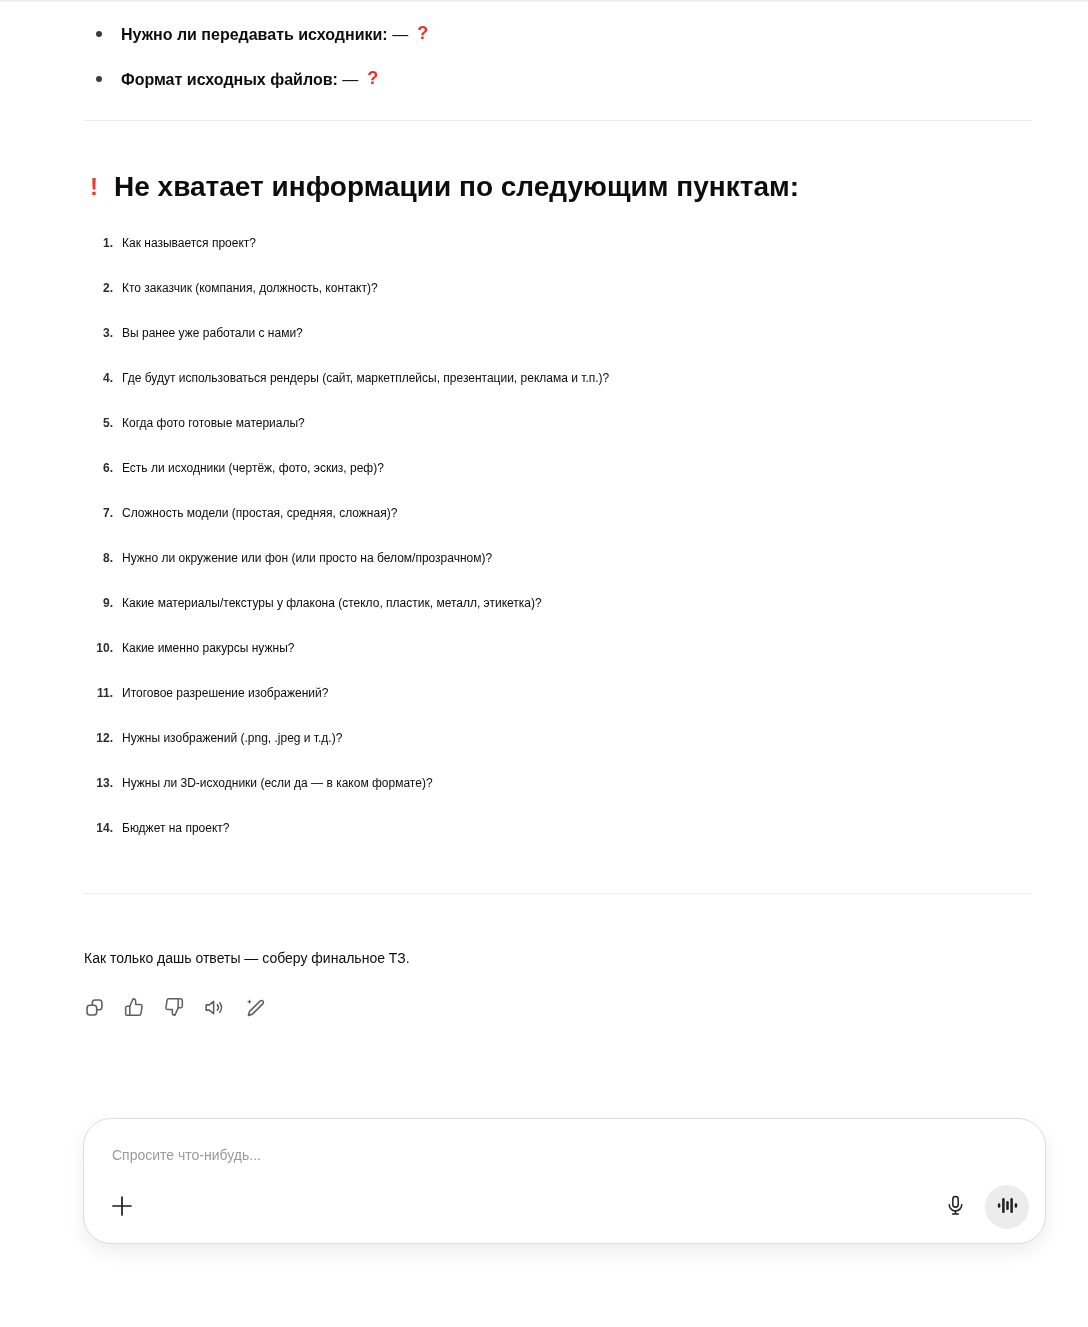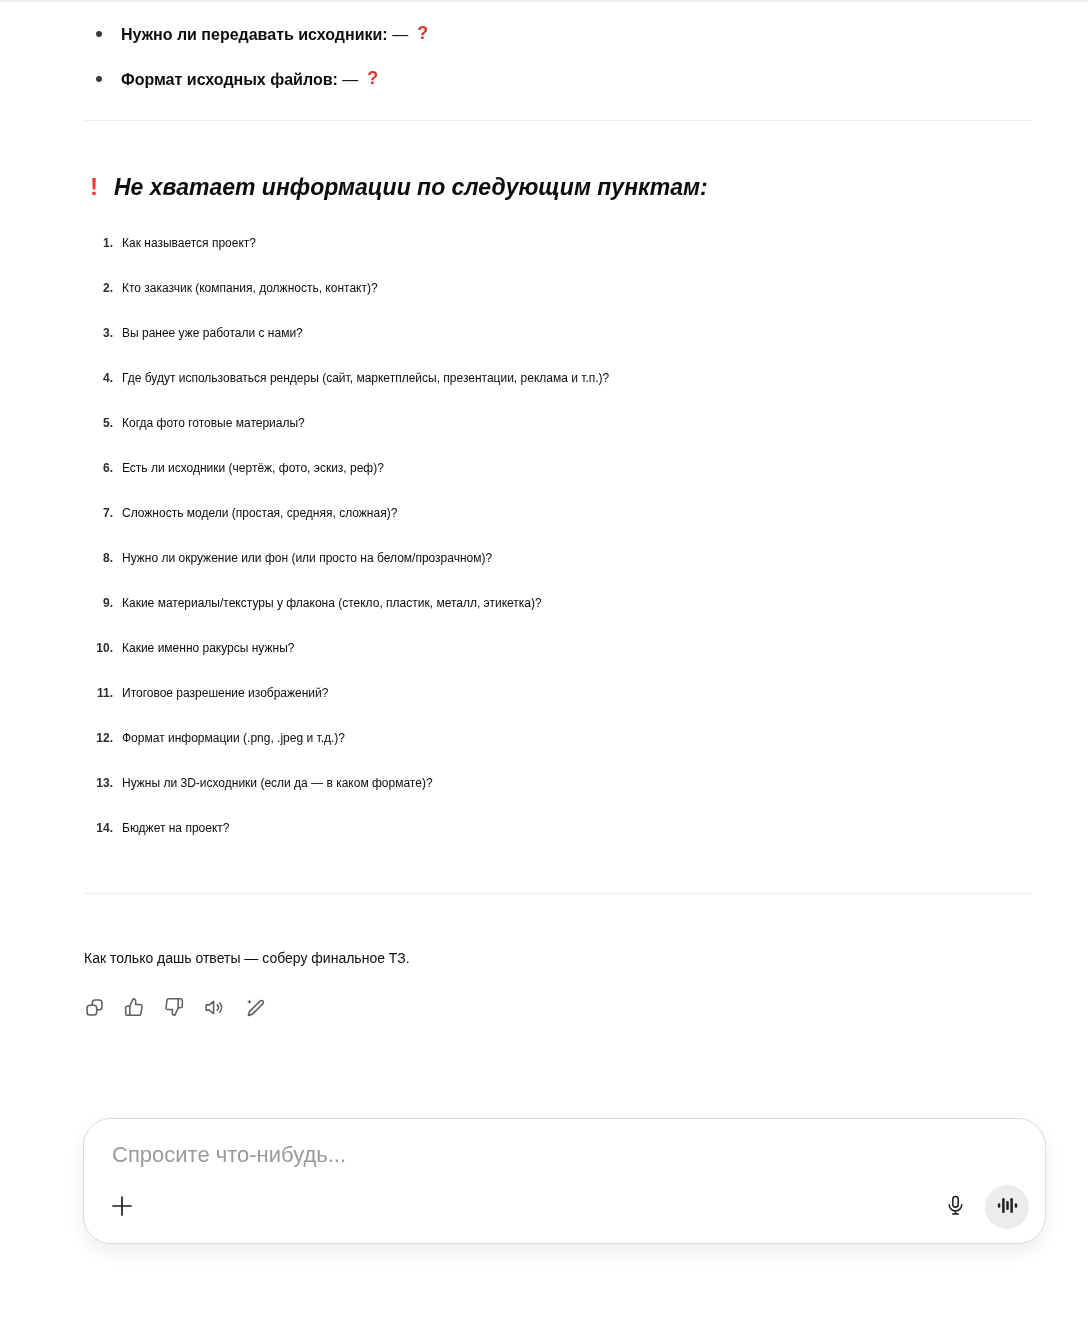--- a/index.html
+++ b/index.html
@@ -60,24 +60,23 @@
     gap: 16px;
   }
   .excl {
     color: #ef3934;
     font-weight: 800;
     font-size: 24px;
     line-height: 26px;
     padding-left: 6px;
   }
   .alert-heading h3 {
-    font-size: 23px;
+    font-size: 28px;
     font-weight: 700;
     line-height: 28px;
-    font-style: italic;
   }
   
   ol.questions {
     list-style: none;
     counter-reset: q;
     margin-top: 30px;
   }
   ol.questions li {
     counter-increment: q;
     position: relative;
@@ -125,21 +124,21 @@
     height: 126px;
     border: 1px solid #dcdcdc;
     border-radius: 28px;
     background: #ffffff;
     box-shadow: 0 8px 18px rgba(0,0,0,0.07);
     position: relative;
   }
   .composer-input {
     position: absolute;
     top: 24px; left: 28px; right: 28px;
-    font-size: 22px;
+    font-size: 14px;
     line-height: 24px;
     color: #9a9a9a;
   }
   .composer-row {
     position: absolute;
     left: 20px; right: 16px; bottom: 14px;
     display: flex;
     align-items: center;
   }
   .plus-btn {
@@ -197,21 +196,21 @@
     <li>Кто заказчик (компания, должность, контакт)?</li>
     <li>Вы ранее уже работали с нами?</li>
     <li>Где будут использоваться рендеры (сайт, маркетплейсы, презентации, реклама и т.п.)?</li>
     <li>Когда фото готовые материалы?</li>
     <li>Есть ли исходники (чертёж, фото, эскиз, реф)?</li>
     <li>Сложность модели (простая, средняя, сложная)?</li>
     <li>Нужно ли окружение или фон (или просто на белом/прозрачном)?</li>
     <li>Какие материалы/текстуры у флакона (стекло, пластик, металл, этикетка)?</li>
     <li>Какие именно ракурсы нужны?</li>
     <li>Итоговое разрешение изображений?</li>
-    <li>Формат информации (.png, .jpeg и т.д.)?</li>
+    <li>Нужны изображений (.png, .jpeg и т.д.)?</li>
     <li>Нужны ли 3D-исходники (если да — в каком формате)?</li>
     <li>Бюджет на проект?</li>
   </ol>
 
   <hr class="divider divider-2">
 
   <p class="closing">Как только дашь ответы — соберу финальное ТЗ.</p>
 
   <div class="actions">
     <button class="action-btn">

